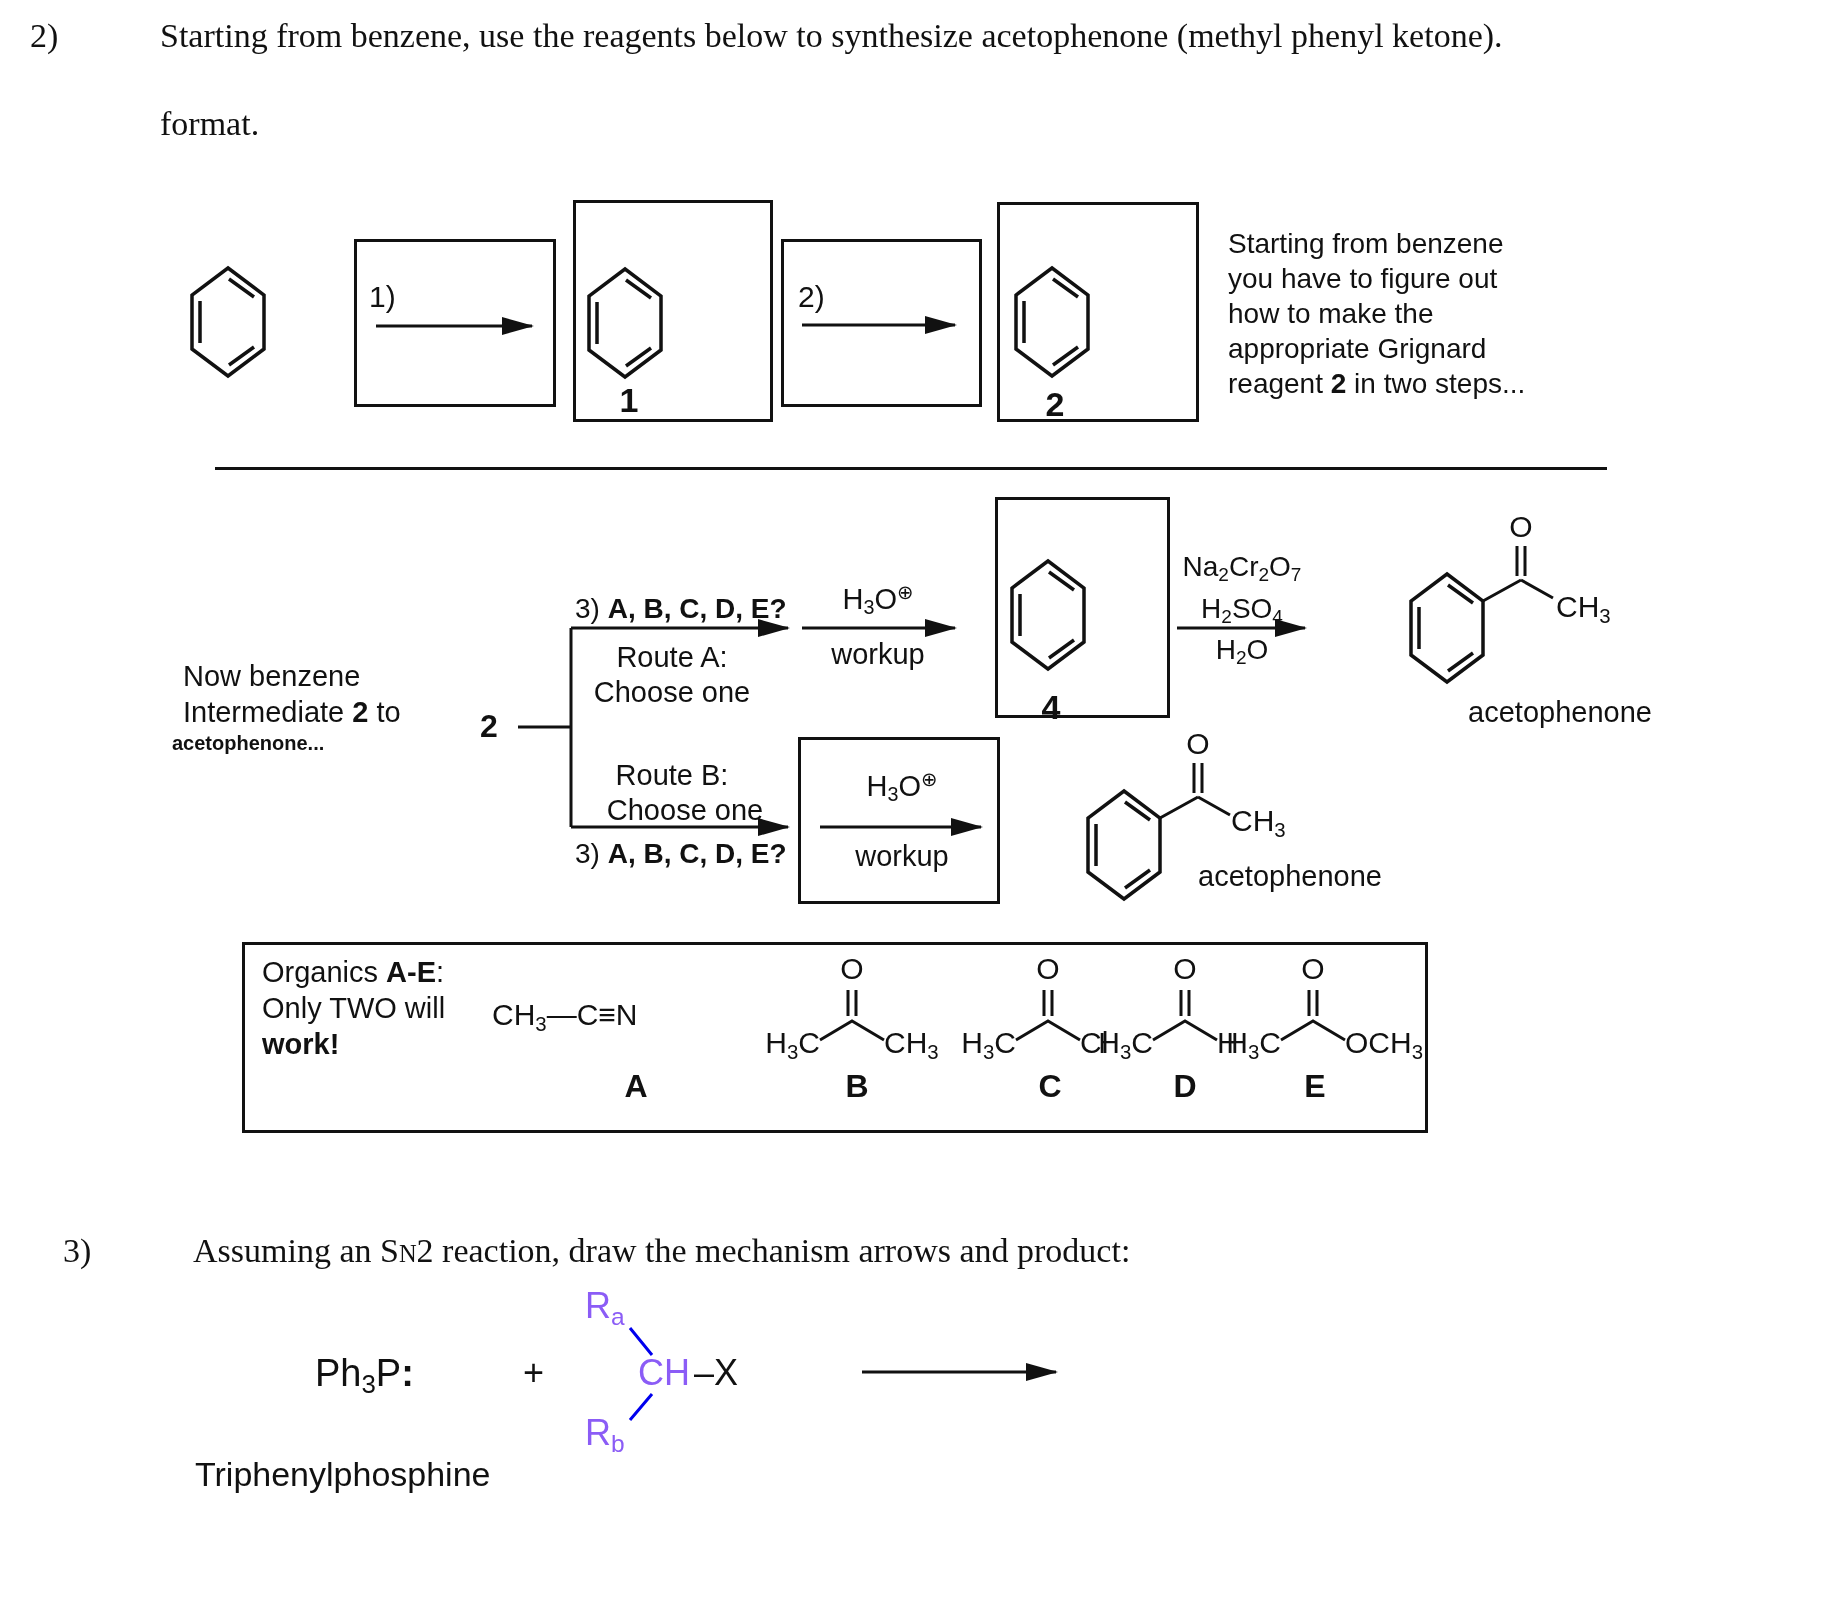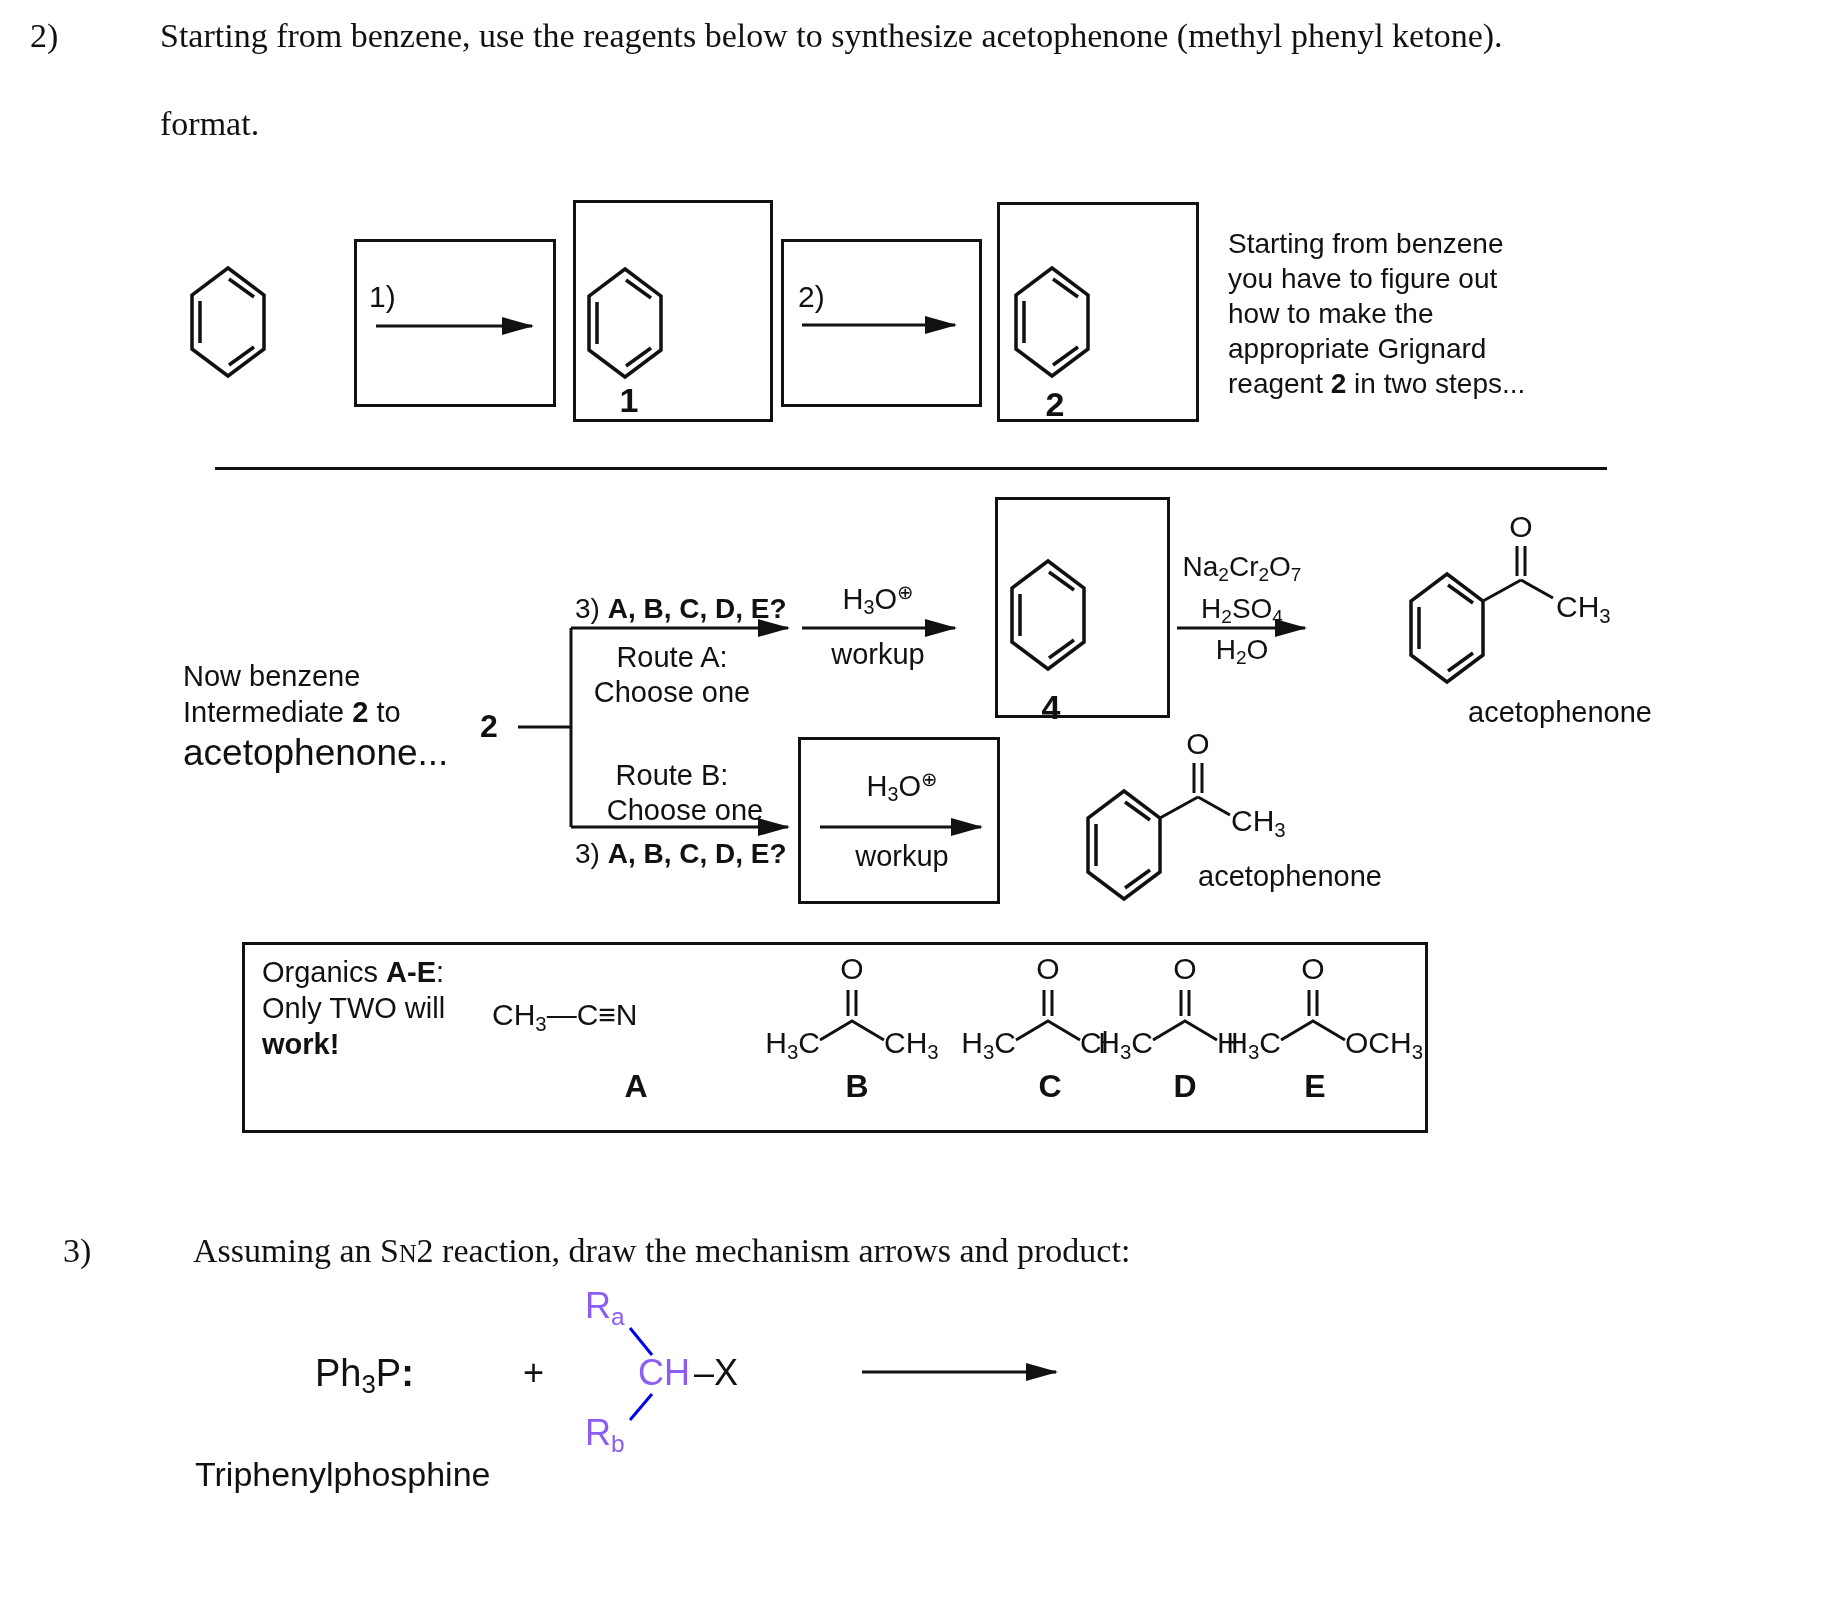--- a/index.html
+++ b/index.html
@@ -84,21 +84,21 @@
   <div class="t" style="left:1228px;top:228px;font-size:28px;">Starting from benzene</div>
   <div class="t" style="left:1228px;top:263px;font-size:28px;">you have to figure out</div>
   <div class="t" style="left:1228px;top:298px;font-size:28px;">how to make the</div>
   <div class="t" style="left:1228px;top:333px;font-size:28px;">appropriate Grignard</div>
   <div class="t" style="left:1228px;top:368px;font-size:28px;">reagent <b>2</b> in two steps...</div>
 
   <div class="rule" style="left:215px;top:467px;width:1392px;height:3px;"></div>
 
   <div class="t" style="left:183px;top:660px;font-size:29px;">Now benzene</div>
   <div class="t" style="left:183px;top:696px;font-size:29px;">Intermediate <b>2</b> to</div>
-  <div class="t" style="left:183px;top:732px;font-size:37px;">acetophenone...</div>
+  <div class="t" style="left:172px;top:732px;font-size:20px;font-weight:bold;">acetophenone...</div>
 
   <div class="t bold" style="left:480px;top:708px;font-size:32px;">2</div>
 
   <div class="t" style="left:575px;top:593px;font-size:28px;">3) <b>A, B, C, D, E?</b></div>
   <div class="t c" style="left:592px;top:641px;width:160px;font-size:29px;">Route A:</div>
   <div class="t c" style="left:582px;top:676px;width:180px;font-size:29px;">Choose one</div>
 
   <div class="t c" style="left:818px;top:581px;width:120px;font-size:29px;">H<sub>3</sub>O<sup>⊕</sup></div>
   <div class="t c" style="left:818px;top:638px;width:120px;font-size:29px;">workup</div>
 

